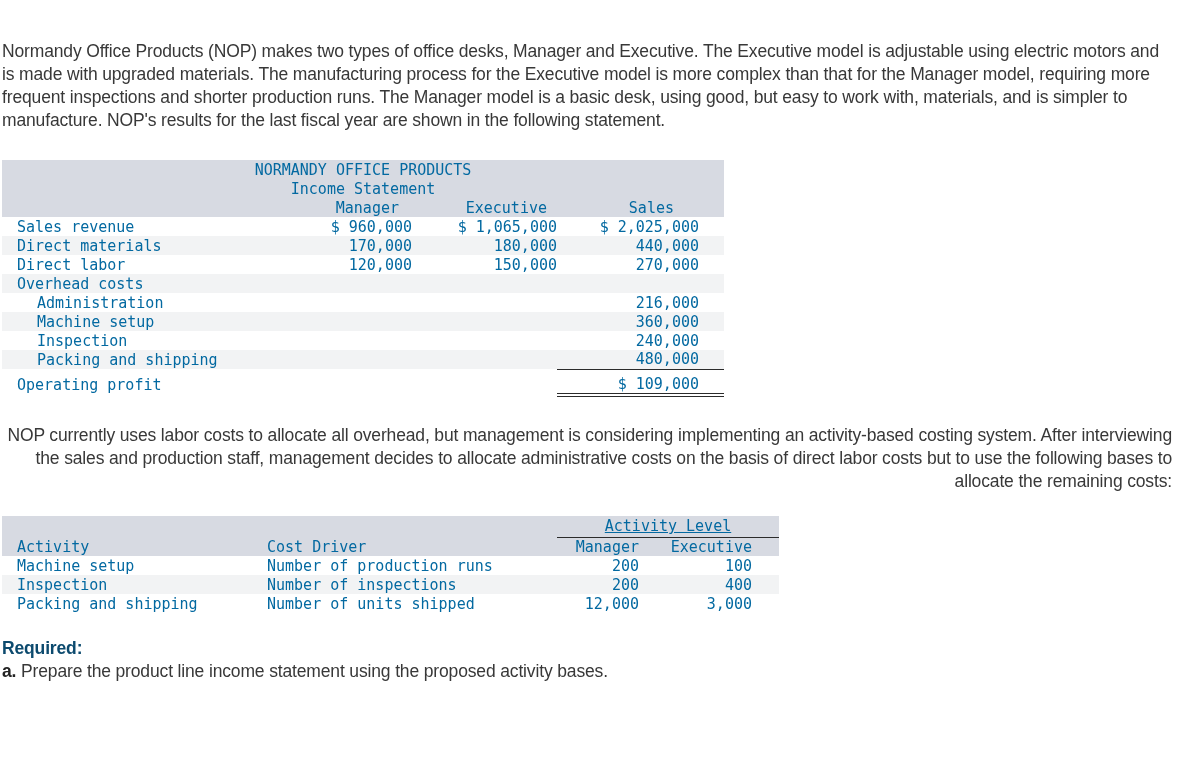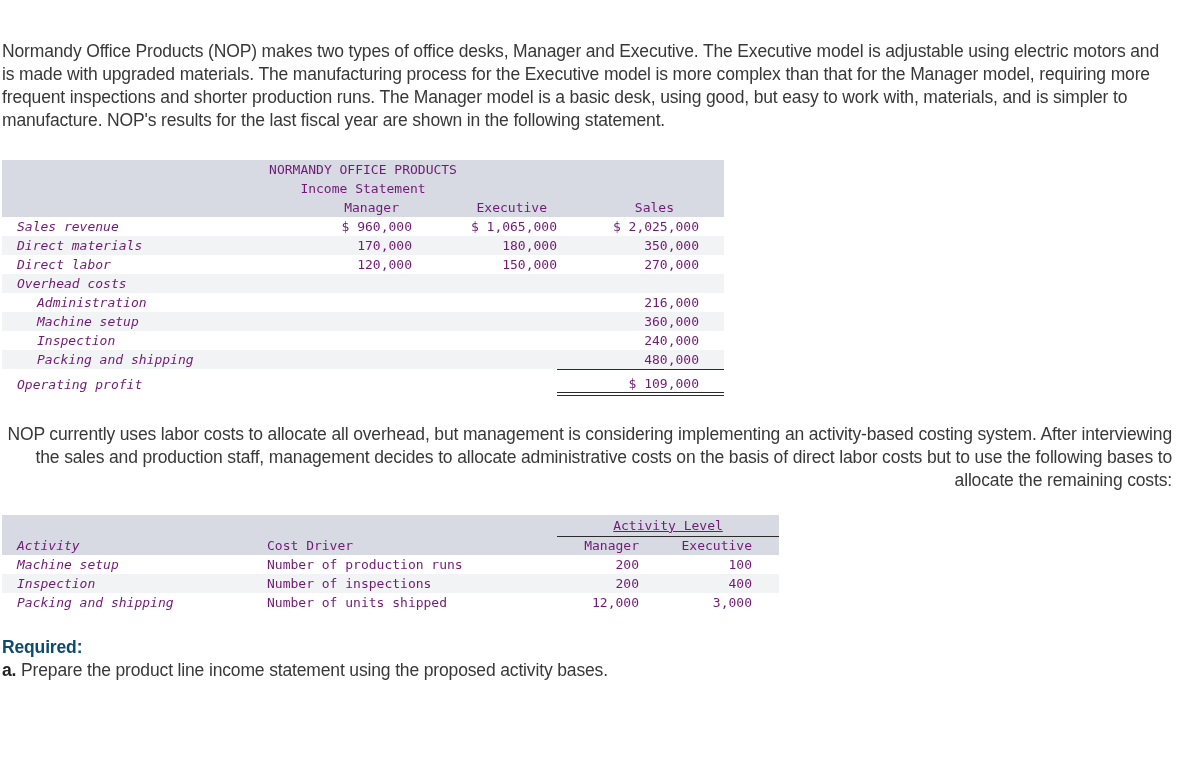--- a/index.html
+++ b/index.html
@@ -12,29 +12,29 @@
 
   .para {
     margin: 0; font-size: 17.5px; line-height: 23px; max-width: 1170px;
     letter-spacing: -0.15px;
   }
   .para.mid { margin-top: 27px; text-align: right; }
 
   
   table {
     border-collapse: collapse; table-layout: fixed;
-    font-family: "DejaVu Sans Mono", monospace; font-size: 13px; color: #701a75;
+    font-family: "DejaVu Sans Mono", monospace; font-size: 15px; color: #0369a1;
   }
   th, td {
     padding: 0; height: 19px; vertical-align: middle;
     white-space: nowrap; font-weight: normal; overflow: hidden;
   }
   thead th { background: #d7dae2; }
   tr.alt td { background: #f2f3f4; }
-  .lab  { text-align: left; padding-left: 15px; font-style: italic; }
+  .lab  { text-align: left; padding-left: 15px; }
   .ind  { padding-left: 35px; }
   .num  { text-align: right; }
   .rule    { border-bottom: 1px solid #2b2b2b; }
   .dblrule { border-bottom: 4px double #2b2b2b; }
 
   
   .stmt { width: 712px; margin-top: 28px; }
   .t-title, .t-sub { text-align: center; }
   .c-mgr   { text-align: right; padding-right: 13px; }
   .c-exec  { text-align: right; padding-right: 10px; }
@@ -90,21 +90,21 @@
           <td class="lab">Sales revenue</td>
           <td class="num">$ 960,000</td>
           <td class="num">$ 1,065,000</td>
           <td class="num">$ 2,025,000</td>
           <td></td>
         </tr>
         <tr class="alt">
           <td class="lab">Direct materials</td>
           <td class="num">170,000</td>
           <td class="num">180,000</td>
-          <td class="num">350,000</td>
+          <td class="num">440,000</td>
           <td></td>
         </tr>
         <tr>
           <td class="lab">Direct labor</td>
           <td class="num">120,000</td>
           <td class="num">150,000</td>
           <td class="num">270,000</td>
           <td></td>
         </tr>
         <tr class="alt">

